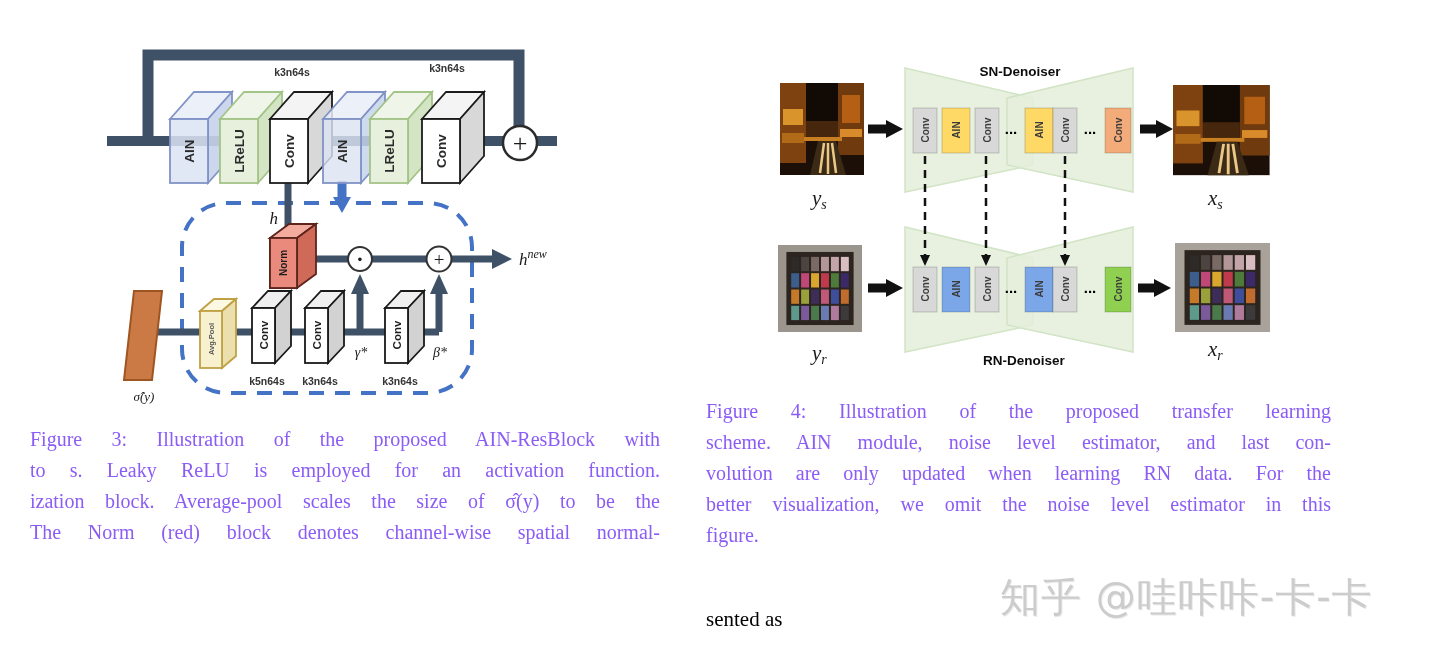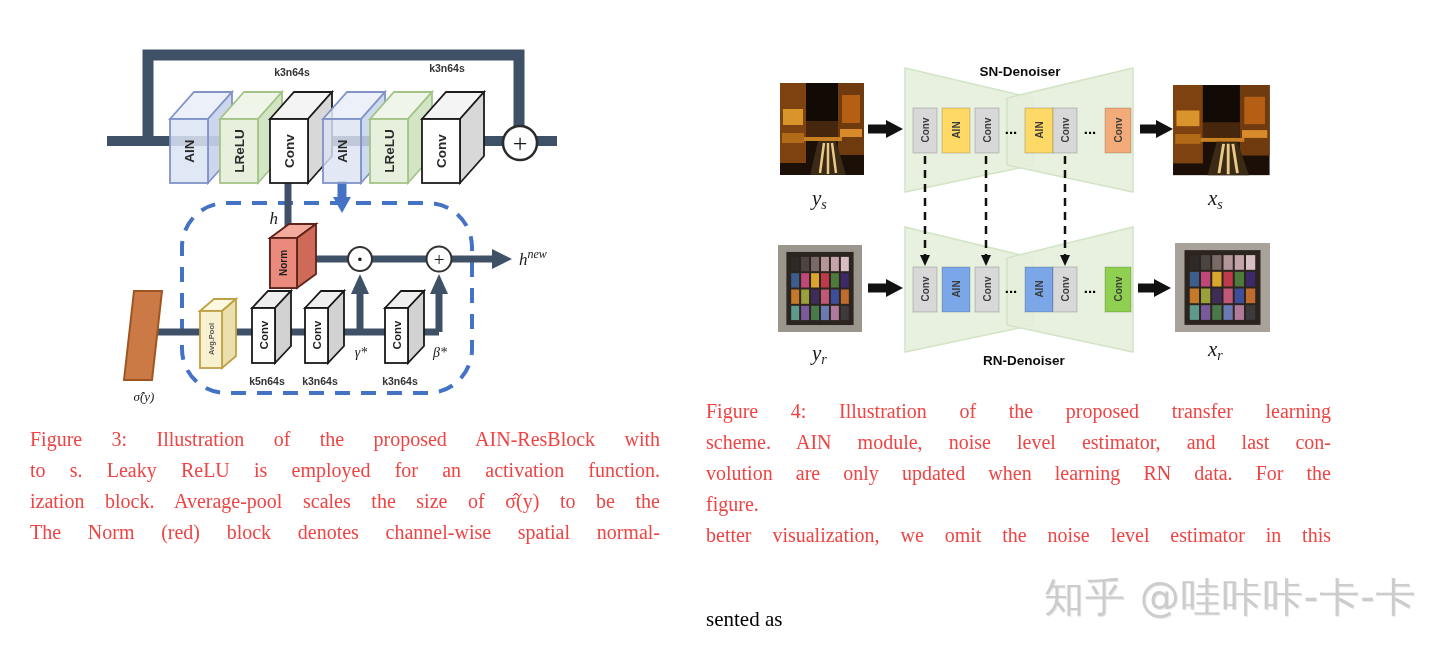--- a/index.html
+++ b/index.html
@@ -1,20 +1,20 @@
 <!DOCTYPE html>
 <html><head>
 <meta charset="utf-8">
 <style>
   html,body{margin:0;padding:0;background:#fff;}
   .page{position:relative;width:1440px;height:651px;background:#ffffff;overflow:hidden;
         font-family:"Liberation Serif", serif;color:#111;}
   .abs{position:absolute;}
   
-  .caption{width:630px;font-size:20px;line-height:31px;color:#ef4444;}
+  .caption{width:630px;font-size:20px;line-height:31px;color:#8b5cf6;}
   .cap-line{text-align:justify;-moz-text-align-last:justify;text-align-last:justify;white-space:nowrap;}
   .cap-line.last{text-align:left;-moz-text-align-last:left;text-align-last:left;}
   .fragment{font-size:21px;color:#000000;}
   .watermark{font-family:"DejaVu Sans", sans-serif;font-size:40px;color:#cccccc;
              letter-spacing:1px;white-space:nowrap;text-shadow:1px 1px 0 #e9e9e9;}
   
   svg{display:block;}
   .slate{stroke:#3e5167;fill:none;}
   .slatef{fill:#3e5167;}
   text{font-family:"Liberation Sans", sans-serif;}
@@ -318,21 +318,21 @@
     <div class="cap-line">Figure 3:  Illustration of the proposed AIN-ResBlock with</div>
     <div class="cap-line">to s.  Leaky ReLU is employed for an activation function.</div>
     <div class="cap-line">ization block.  Average-pool scales the size of σ̂(y) to be the</div>
     <div class="cap-line">The Norm (red) block denotes channel-wise spatial normal-</div>
   </div>
 
   <div class="abs caption" style="left:706px;top:396px;width:625px;">
     <div class="cap-line">Figure 4:  Illustration of the proposed transfer learning</div>
     <div class="cap-line">scheme.  AIN module, noise level estimator, and last con-</div>
     <div class="cap-line">volution are only updated when learning RN data.  For the</div>
+    <div class="cap-line">better visualization, we omit the noise level estimator in this</div>
     <div class="cap-line last">figure.</div>
-    <div class="cap-line">better visualization, we omit the noise level estimator in this</div>
   </div>
 
-  <div class="abs watermark" style="left:1044px;top:570px;">知乎 @哇咔咔-卡-卡</div>
+  <div class="abs watermark" style="left:1000px;top:570px;">知乎 @哇咔咔-卡-卡</div>
 
   <div class="abs fragment" style="left:706px;top:607px;">sented as</div>
 
 </div>
 
 </body></html>

